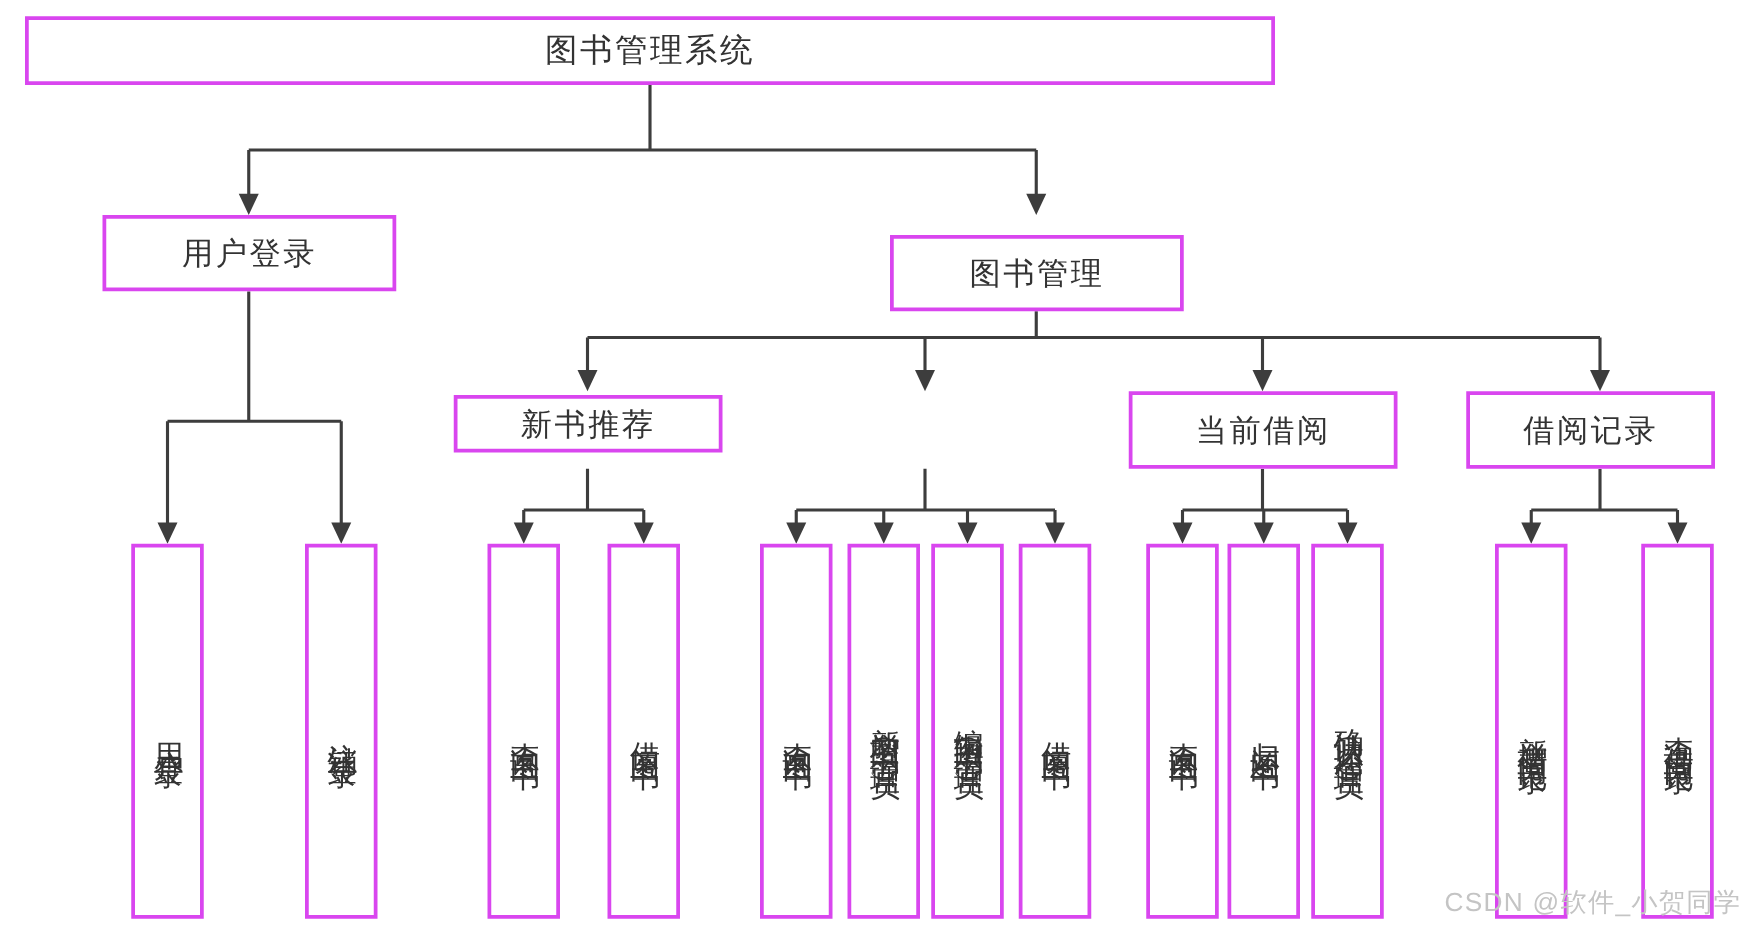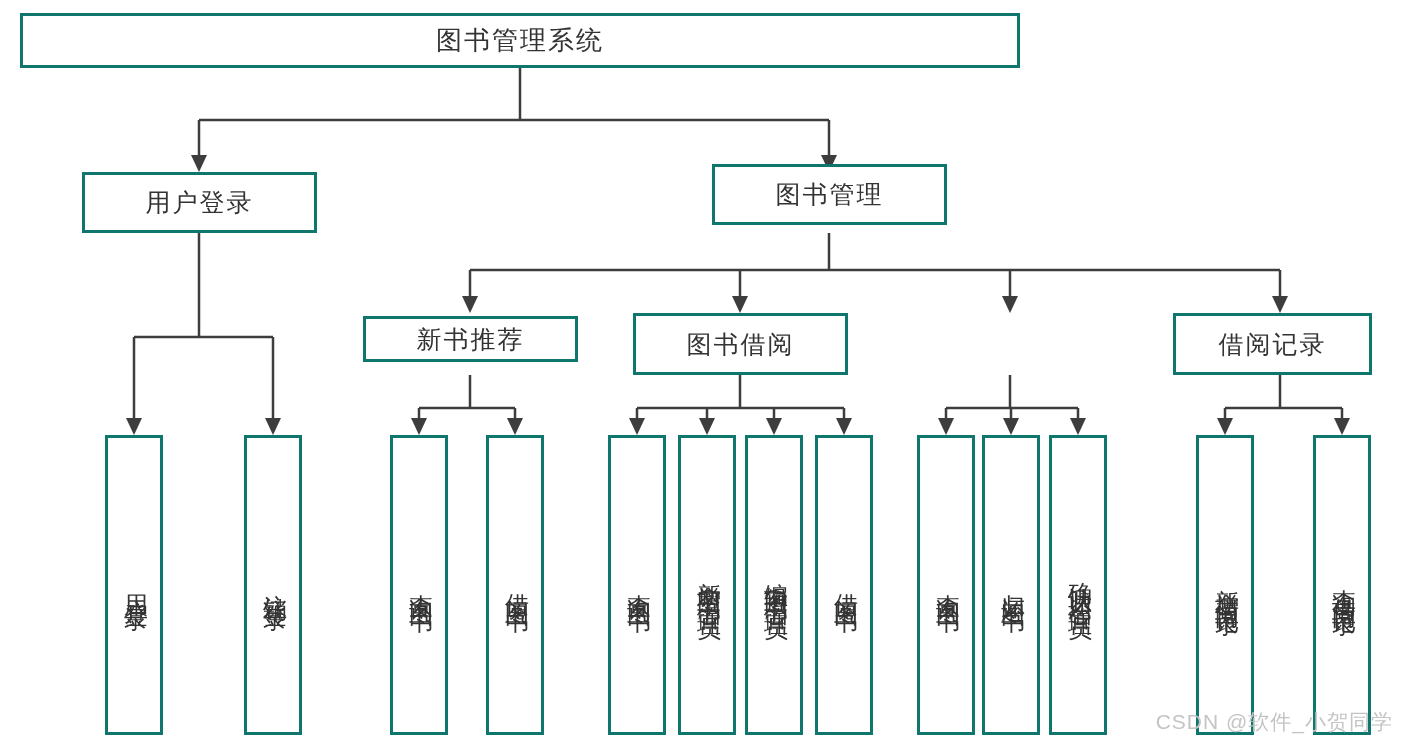--- a/index.html
+++ b/index.html
@@ -16,27 +16,26 @@
     overflow: hidden;
   }
   .wires {
     position: absolute;
     left: 0;
     top: 0;
   }
   .box {
     position: absolute;
     box-sizing: border-box;
-    border: 3px solid #0f766e;
+    border: 3px solid #d946ef;
     background: #ffffff;
     color: #333333;
     display: flex;
     align-items: center;
     justify-content: center;
-    font-family: Liberation Mono, monospace;
   }
   .h {
     font-size: 25px;
     letter-spacing: 2px;
     white-space: nowrap;
   }
   .root-label {
     font-size: 26px;
   }
   .v {
@@ -99,24 +98,24 @@
       <polygon points="1003,418 1019,418 1011,435"></polygon>
       <polygon points="1070,418 1086,418 1078,435"></polygon>
       <polygon points="1217,418 1233,418 1225,435"></polygon>
       <polygon points="1334,418 1350,418 1342,435"></polygon>
     </g>
   </svg>
 
   <div class="box h root-label" style="left:20px;top:13px;width:1000px;height:55px">图书管理系统</div>
 
   <div class="box h" style="left:82px;top:172px;width:235px;height:61px">用户登录</div>
-  <div class="box h" style="left:712px;top:164px;width:235px;height:61px">图书管理</div>
+  <div class="box h" style="left:712px;top:188px;width:235px;height:61px">图书管理</div>
 
   <div class="box h" style="left:363px;top:316px;width:215px;height:46px">新书推荐</div>
-  <div class="box h" style="left:633px;top:313px;width:215px;height:62px">图书借阅</div>
+  <div class="box h" style="left:903px;top:313px;width:215px;height:62px">当前借阅</div>
   <div class="box h" style="left:1173px;top:313px;width:199px;height:62px">借阅记录</div>
 
   <div class="box v" style="left:105px;top:435px;width:58px;height:300px">用户登录</div>
   <div class="box v" style="left:244px;top:435px;width:58px;height:300px">注销登录</div>
 
   <div class="box v" style="left:390px;top:435px;width:58px;height:300px">查询图书</div>
   <div class="box v" style="left:486px;top:435px;width:58px;height:300px">借阅图书</div>
 
   <div class="box v" style="left:608px;top:435px;width:58px;height:300px">查询图书</div>
   <div class="box v" style="left:678px;top:435px;width:58px;height:300px">新增图书（管理员）</div>

